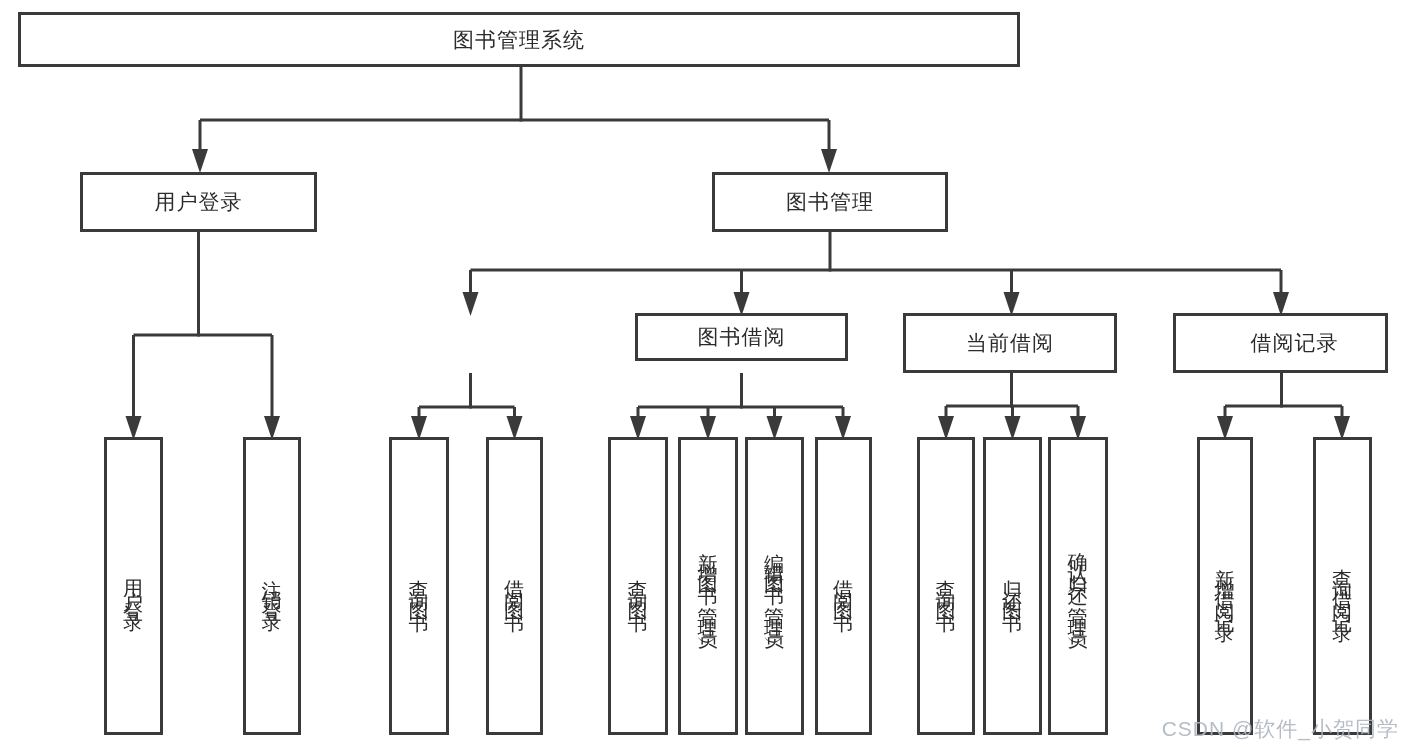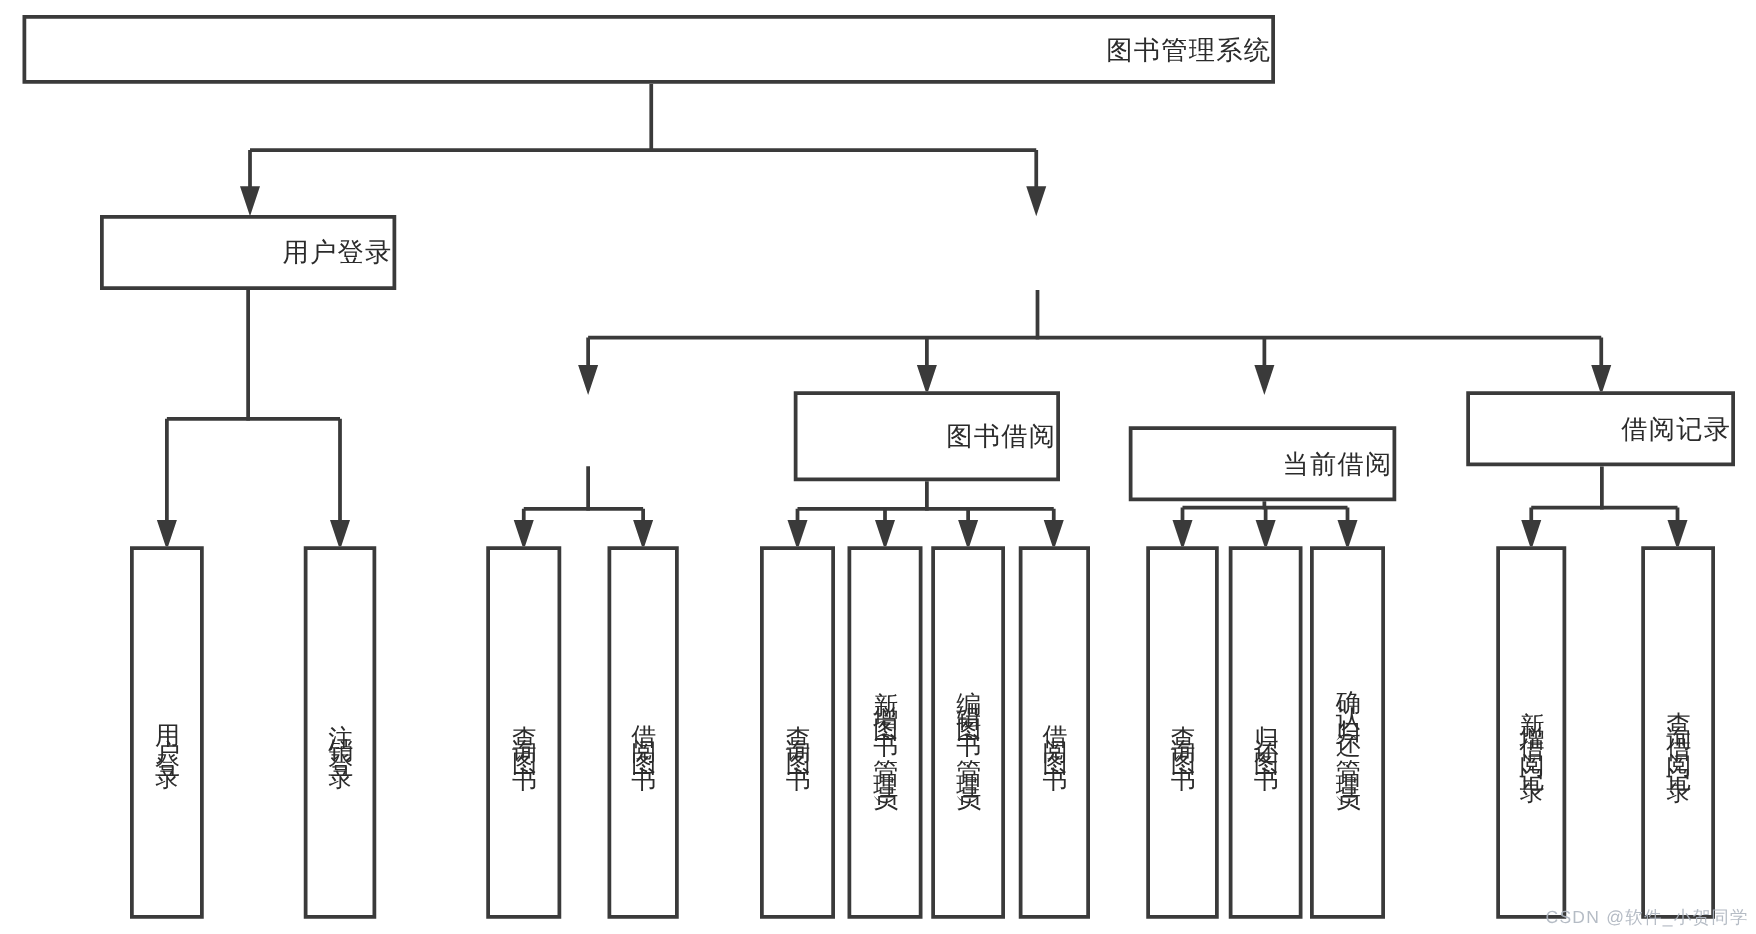--- a/index.html
+++ b/index.html
@@ -26,21 +26,21 @@
     width:1405px;height:747px;
     pointer-events:none;
   }
   .hbox{
     position:absolute;
     box-sizing:border-box;
     background:#ffffff;
     border:3px solid var(--line);
     display:flex;
     align-items:center;
-    justify-content:flex-end;
+    justify-content:center;
     font-size:21px;
     color:var(--text);
     letter-spacing:1px;
     white-space:nowrap;
     z-index:2;
   }
   .vbox{
     position:absolute;
     top:437px;
     height:298px;
@@ -58,21 +58,21 @@
     font-size:20px;
     letter-spacing:11px;
     color:var(--text);
     line-height:1;
     white-space:nowrap;
   }
   .watermark{
     position:absolute;
     right:6px;
     bottom:4px;
-    font-size:14px;
+    font-size:21px;
     color:var(--wm);
     opacity:0.9;
     letter-spacing:1px;
     z-index:3;
     white-space:nowrap;
   }
 </style>
 </head>
 <body>
 
@@ -133,25 +133,28 @@
       <polygon points="1334,416 1350,416 1342,440" fill="#3a3a3a"></polygon>
     </svg>
 
   <div class="hbox" style="left:18px;top:12px;width:1002px;height:55px;">
     <span>图书管理系统</span>
   </div>
 
   <div class="hbox" style="left:80px;top:172px;width:237px;height:60px;">
     <span>用户登录</span>
   </div>
-
-  <div class="hbox" style="left:635px;top:313px;width:213px;height:72px;">
+  <div class="hbox" style="left:712px;top:172px;width:236px;height:60px;">
+    <span>图书管理</span>
+  </div>
+
+  <div class="hbox" style="left:635px;top:313px;width:213px;height:48px;">
     <span>图书借阅</span>
   </div>
-  <div class="hbox" style="left:903px;top:313px;width:214px;height:60px;margin-top:28px;">
+  <div class="hbox" style="left:903px;top:313px;width:214px;height:60px;">
     <span>当前借阅</span>
   </div>
   <div class="hbox" style="left:1173px;top:313px;width:215px;height:60px;padding-left:28px;">
     <span>借阅记录</span>
   </div>
 
   <div class="vbox" style="left:104px;width:59px;">
     <span class="vtext">用户登录</span>
   </div>
   <div class="vbox" style="left:243px;width:58px;">

